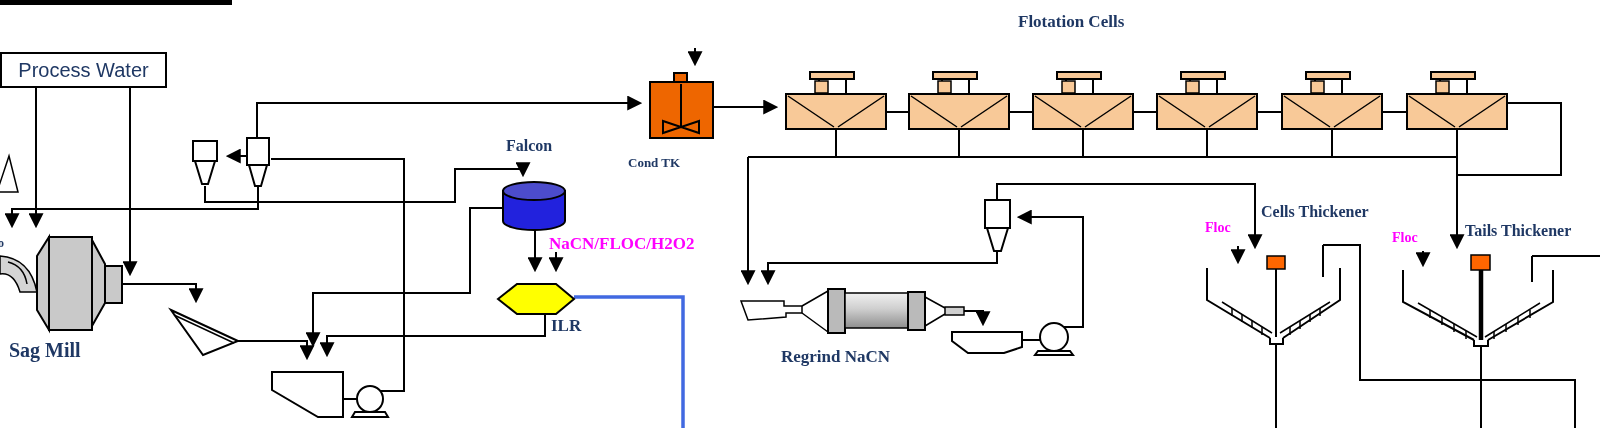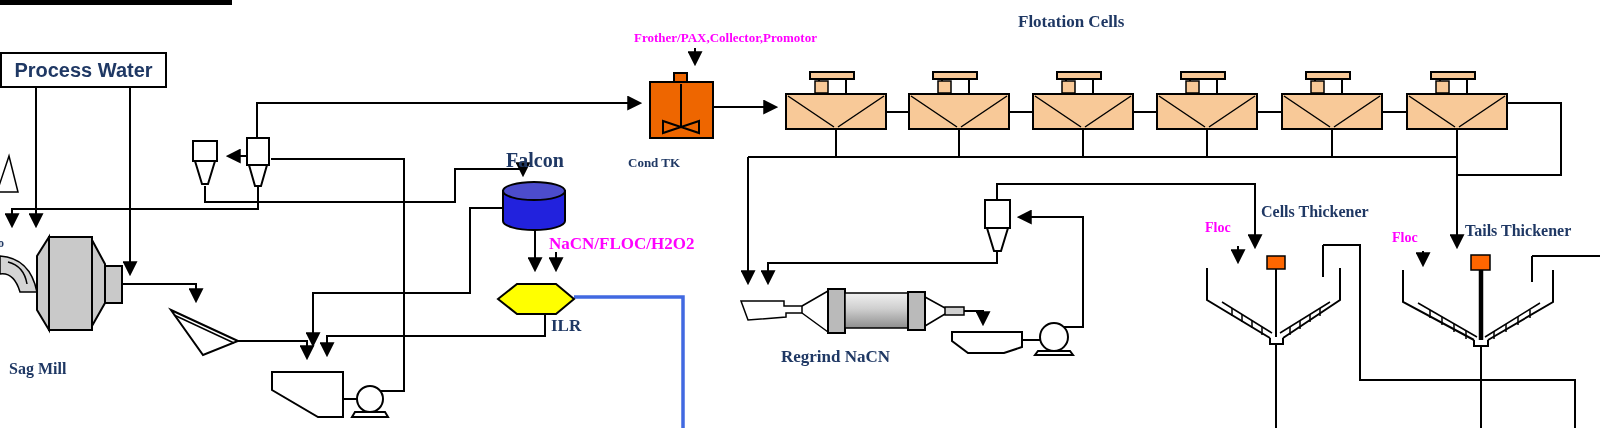--- a/index.html
+++ b/index.html
@@ -4,21 +4,21 @@
 <style>
   html,body{margin:0;padding:0;background:#fff;}
   #stage{position:relative;width:1600px;height:428px;background:#ffffff;overflow:hidden;
          font-family:"Liberation Sans",sans-serif;}
   #flowsheet{position:absolute;left:0;top:0;}
   .lbl{position:absolute;font-weight:bold;color:var(--navy,#1F3864);white-space:nowrap;
        font-family:Liberation Serif, serif;}
   .magenta{color:var(--magenta,#FF00FF);}
   .pw-box{position:absolute;left:0px;top:52px;width:163px;height:32px;border:2px solid #000;
           background:#fff;display:flex;align-items:center;justify-content:center;
-          font-size:20px;font-weight:bold;color:var(--navy,#1F3864);}
+          font-size:20px;font-weight:normal;color:var(--navy,#1F3864);}
   
   .ln{stroke:#000;stroke-width:2;fill:none;}
   .ln15{stroke:#000;stroke-width:1.5;fill:none;}
   .blue-ln{stroke:var(--blue-line,#4169E1);stroke-width:3.5;fill:none;}
   .white-sh{fill:#fff;stroke:#000;stroke-width:2;}
   .white-sh15{fill:#fff;stroke:#000;stroke-width:1.5;}
   .gray-sh{fill:var(--mill-gray,#C9C9C9);stroke:#000;stroke-width:2;}
   .cell-sh{fill:var(--cell-tan,#F8C998);stroke:#000;stroke-width:2;}
   .cell-sh15{fill:var(--cell-tan,#F8C998);stroke:#000;stroke-width:1.5;}
   .orange-sh{fill:var(--cond-orange,#EE6600);stroke:#000;stroke-width:2;}
@@ -208,26 +208,25 @@
     <path d="M1430,310 v8 M1442,317 v8 M1454,324 v8 M1466,331 v8 M1530,310 v8 M1518,317 v8 M1506,324 v8 M1494,331 v8" class="ln15"></path>
     <path d="M1481,270 V340" stroke="#000" stroke-width="4.5" fill="none"></path>
     <rect x="1471" y="255" width="19" height="15" class="drive-sh"></rect>
   </g>
 </svg>
 
 <div class="pw-box">
   <span>Process Water</span>
 </div>
 <div class="lbl" style="left:-2px;top:236px;font-size:12px">o</div>
-<div class="lbl" style="left:9px;top:360px;font-size:16px">Sag Mill</div>
-<div class="lbl" style="left:506px;top:149px;font-size:20px">Falcon</div>
+<div class="lbl" style="left:9px;top:339px;font-size:20px">Sag Mill</div>
+<div class="lbl" style="left:506px;top:137px;font-size:16px">Falcon</div>
 <div class="lbl magenta" style="left:549px;top:234px;font-size:17px">NaCN/FLOC/H2O2</div>
 <div class="lbl" style="left:551px;top:316px;font-size:17px">ILR</div>
 <div class="lbl" style="left:628px;top:155px;font-size:13px">Cond TK</div>
-<div class="lbl magenta" style="left:634px;top:30px;font-size:13px">Frother/PAX,Collector,Promotor</div>
 <div class="lbl" style="left:1018px;top:12px;font-size:17px">Flotation Cells</div>
 <div class="lbl" style="left:781px;top:347px;font-size:17px">Regrind NaCN</div>
 <div class="lbl" style="left:1261px;top:203px;font-size:16px">Cells Thickener</div>
 <div class="lbl" style="left:1465px;top:222px;font-size:16px">Tails Thickener</div>
 <div class="lbl magenta" style="left:1205px;top:220px;font-size:14px">Floc</div>
 <div class="lbl magenta" style="left:1392px;top:230px;font-size:14px">Floc</div>
 
 </div>
 
 </body></html>

